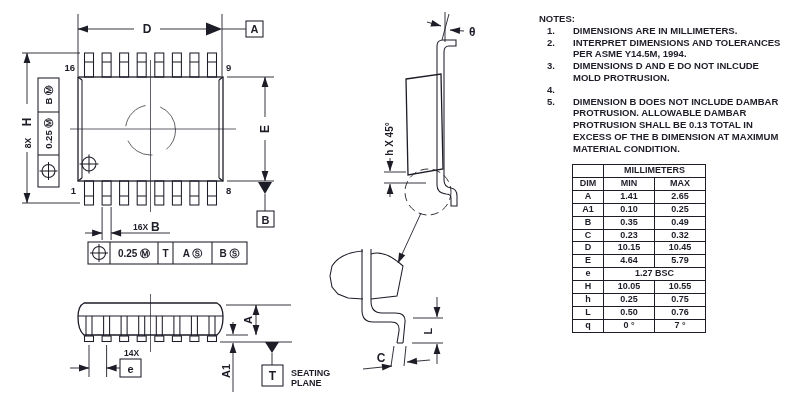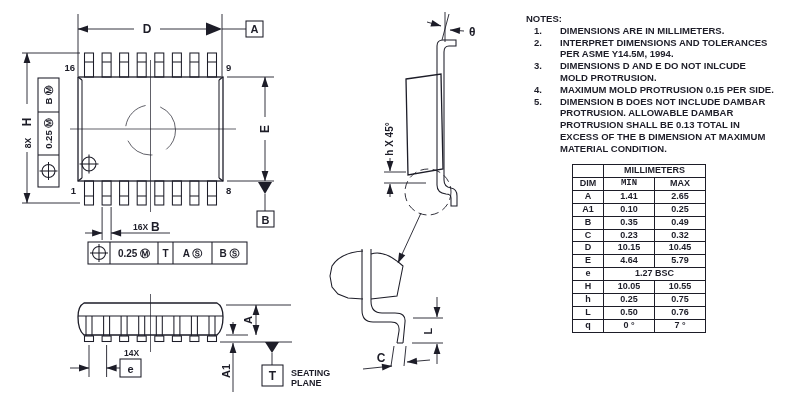--- a/index.html
+++ b/index.html
@@ -8,34 +8,34 @@
   svg{position:absolute;left:0;top:0;}
   svg text{font-family:"Liberation Sans","DejaVu Sans",sans-serif;fill:#1d1d28;}
   .ln{stroke:#1d1d28;fill:none;}
   .thick{stroke-width:1.3;}
   .med{stroke-width:1.05;}
   .dim{stroke-width:0.9;}
   .cl{stroke-width:0.7;}
   .fillink{fill:#1d1d28;stroke:none;}
   .white{fill:#ffffff;stroke:none;}
   
-  #notes{position:absolute;left:524px;top:13px;width:268px;font-size:9.5px;font-weight:bold;
+  #notes{position:absolute;left:537px;top:13px;width:268px;font-size:9.5px;font-weight:bold;
          line-height:11.8px;letter-spacing:0px;}
   #notes .ttl{margin:0 0 0 2px;}
   .note{display:flex;margin:0 0 0 10px;}
   .note .n{width:15px;flex:0 0 15px;}
   .note .t{white-space:pre-line;margin-left:11px;}
   
   #dimtbl{position:absolute;left:572px;top:164px;border-collapse:collapse;
           font-size:9px;font-weight:bold;text-align:center;padding-left:36px;}
   #dimtbl td,#dimtbl th{border:1px solid #1d1d28;padding:0 2px;height:11.9px;line-height:11.9px;}
   #dimtbl .blank{border:none;}
   #dimtbl{border:1px solid #1d1d28;}
   #dimtbl .cdim{width:26px;}
-  #dimtbl .cmin{width:46px;font-family:Liberation Mono, monospace;}
+  #dimtbl .cmin{width:46px;}
   #dimtbl .cmax{width:46px;}
 </style>
 </head>
 <body>
 
 <div id="canvas">
 
 <svg width="809" height="409" viewBox="0 0 809 409">
   <defs>
     <marker id="mE" markerUnits="userSpaceOnUse" markerWidth="12" markerHeight="10" refX="10.5" refY="5" orient="auto">
@@ -291,21 +291,20 @@
     <span class="t">INTERPRET DIMENSIONS AND TOLERANCES
 PER ASME Y14.5M, 1994.</span>
   </div>
   <div class="note">
     <span class="n">3.</span>
     <span class="t">DIMENSIONS D AND E DO NOT INLCUDE
 MOLD PROTRUSION.</span>
   </div>
   <div class="note">
     <span class="n">4.</span>
-    <span class="t">MAXIMUM MOLD PROTRUSION 0.15 PER SIDE.</span>
   </div>
   <div class="note">
     <span class="n">5.</span>
     <span class="t">DIMENSION B DOES NOT INCLUDE DAMBAR
 PROTRUSION. ALLOWABLE DAMBAR
 PROTRUSION SHALL BE 0.13 TOTAL IN
 EXCESS OF THE B DIMENSION AT MAXIMUM
 MATERIAL CONDITION.</span>
   </div>
 </div>

